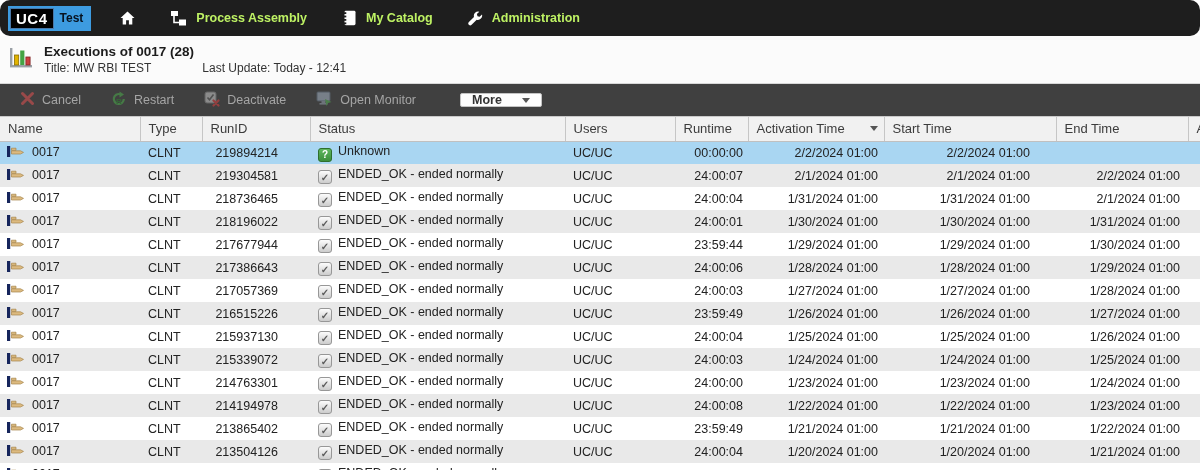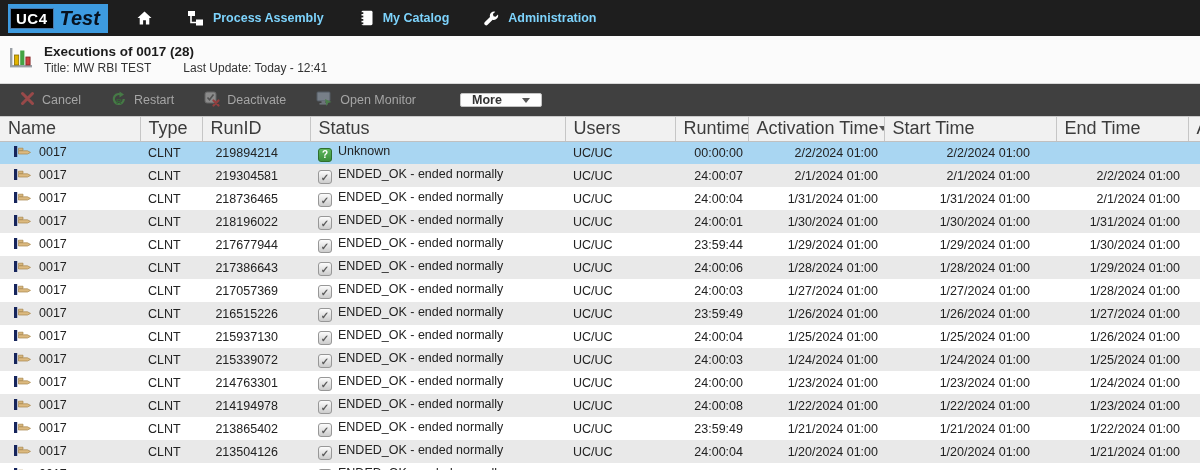--- a/index.html
+++ b/index.html
@@ -1,64 +1,64 @@
 <!DOCTYPE html>
 <html><head>
 <meta charset="utf-8">
 <style>
   * { margin:0; padding:0; box-sizing:border-box; }
   html,body { width:1200px; height:470px; overflow:hidden; background:#fff;
               font-family:"Liberation Sans", sans-serif; }
 
   
-  .topnav { height:36px; background:#1e1e1e; display:flex; align-items:center; }
+  .topnav { height:36px; background:#1e1e1e; display:flex; align-items:center;border-radius:10px; }
   .logo { margin-left:8px; display:flex; align-items:center; background:#3d9be0;
           padding:2px; cursor:pointer; }
   .logo-brand { background:#000; color:#fff; font-weight:bold; font-size:15px;
                 padding:1px 5px; border:1px solid #4a78a8; letter-spacing:.5px; }
-  .logo-env { color:#07121f; font-weight:bold; font-size:20px; padding:1px 6px;font-style:italic; }
+  .logo-env { color:#07121f; font-weight:bold; font-size:12px; padding:1px 6px; }
   .home-btn { margin-left:28px; display:flex; align-items:center; cursor:pointer; }
   .nav-item { display:flex; align-items:center; gap:9px; margin-left:34px;
-              color:#7dd3fc; font-size:12.5px; font-weight:bold; cursor:pointer; }
+              color:#bef264; font-size:12.5px; font-weight:bold; cursor:pointer; }
   .nav-item svg, .home-btn svg { display:block; }
 
   
   .page-header { height:48px; background:#fbfbfb; border-bottom:1px solid #d8d8d8;
                  display:flex; padding:7px 0 0 8px; }
   .ph-icon { margin:2px 10px 0 0; }
   .ph-title { font-size:13.5px; font-weight:bold; color:#1c1c1c; line-height:17px; }
-  .ph-sub { display:flex; gap:32px; font-size:12px; color:#333; line-height:16px; }
+  .ph-sub { display:flex; gap:51px; font-size:12px; color:#333; line-height:16px; }
 
   
   .toolbar { height:33px; background:#404040; border-bottom:1px solid #c9c9c9;
              display:flex; align-items:center; padding-left:20px; }
   .tb-btn { display:flex; align-items:center; gap:7px; margin-right:30px;
             font-size:12.5px; color:#a5a5a5; cursor:default; }
   .tb-btn svg { opacity:.62; }
   .more-btn { margin-left:14px; width:82px; height:14px; background:#fdfdfd;
               border:1px solid #c3c3c3; border-radius:2px; display:flex;
               align-items:center; justify-content:space-between; padding:0 11px;
               font-size:12.5px; color:#333; font-weight:bold; cursor:pointer; }
   .chev { width:0; height:0; border-left:4px solid transparent;
           border-right:4px solid transparent; border-top:5px solid #555; }
 
   
   table { border-collapse:collapse; table-layout:fixed; width:1200px; }
   thead th { height:24px; background:#f1f1f1; border-right:1px solid #c6c6c6;
-             border-bottom:1px solid #c0c0c0; font-size:18px; font-weight:normal;
+             border-bottom:1px solid #c0c0c0; font-size:13px; font-weight:normal;
              color:#3c3c3c; text-align:left; padding:0 0 0 8px; white-space:nowrap;
              overflow:hidden; cursor:pointer; }
   thead th:last-child { border-right:none; }
   th.sorted { padding-right:6px; }
   .th-flex { display:flex; align-items:center; justify-content:space-between; }
   tbody td { height:23px; font-size:12.5px; color:#222; white-space:nowrap;
              overflow:hidden; padding:0; }
   tbody tr.alt { background:#e9e9e9; }
   tbody tr.sel { background:#a9d6f2; }
-  .c-name  { padding-left:13px; }
+  .c-name  { padding-left:6px; }
   .c-type  { padding-left:8px; }
   .c-runid { text-align:right; padding-right:32px; }
   .c-status{ padding-left:8px; }
   .c-users { padding-left:8px; }
   .c-runtime { text-align:right; padding-right:5px; }
   .c-act   { text-align:right; padding-right:6px; }
   .c-start { text-align:right; padding-right:26px; }
   .c-end   { text-align:right; padding-right:8px; }
   .obj-icon { display:inline-block; vertical-align:-2px; margin-right:7px; }
   .st-icon { display:inline-flex; width:14px; height:14px; border-radius:3px;

